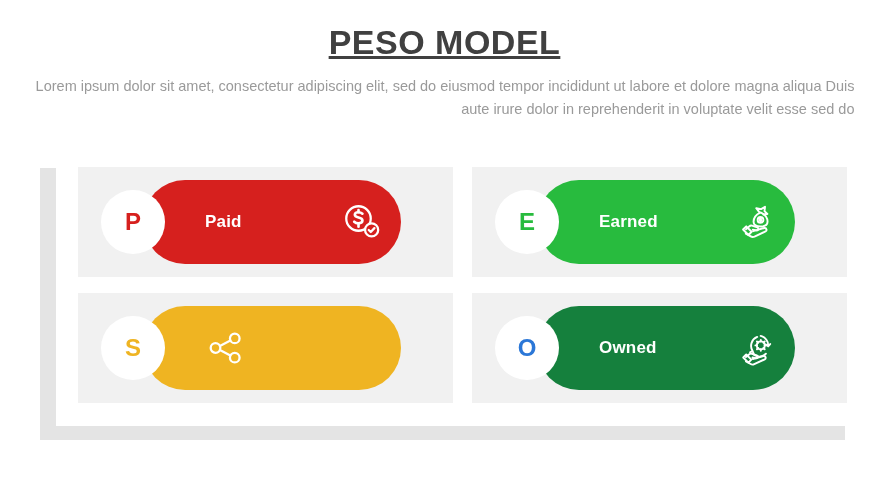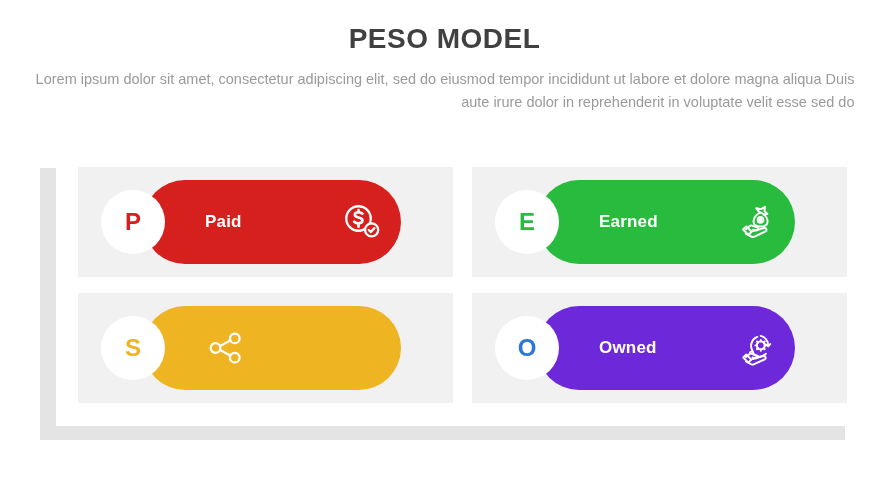--- a/index.html
+++ b/index.html
@@ -14,26 +14,27 @@
     overflow: hidden;
     position: relative;
   }
 
   
   .header {
     padding-top: 22px;
     text-align: center;
   }
   .title {
-    font-size: 28px;
+    font-size: 34px;
     font-weight: bold;
     letter-spacing: 0.5px;
     color: #404040;
     margin: 0;
     line-height: 1.2;
+    text-decoration: underline;
   }
   .subtitle {
     margin: 12px auto 0 auto;
     width: 820px;
     font-size: 14.5px;
     line-height: 1.6;
     color: #9a9a9a;
     font-weight: 400;
     text-align: right;
   }
@@ -192,21 +193,21 @@
             <path d="M17 21.6l12-6.2M17 26.4l12 6.2"></path>
           </svg>
         </span>
       </div>
       <div class="badge">
         <span class="badge-letter" style="color:#efb422;">S</span>
       </div>
     </div>
 
     <div class="cell">
-      <div class="pill" style="background:#6d28d9;">
+      <div class="pill" style="background:#15803d;">
         <span class="pill-label">Owned</span>
         <span class="pill-icon">
           <svg viewBox="0 0 48 48" fill="none" stroke="#ffffff" stroke-width="2.2" stroke-linecap="round" stroke-linejoin="round">
             <path d="M29.3 10.2a11 11 0 0 1 8.6 11.9M37.9 22.1l2.3-2.6M37.9 22.1l-2.6-2.2"></path>
             <path d="M35.3 30.6a11 11 0 0 1-13.1 1.6M20.1 27.4a11 11 0 0 1 5.3-16.1M20.1 27.4l-2.9 1.5M20.1 27.4l1.2 3.1"></path>
             <circle cx="29.5" cy="21" r="4.6"></circle>
             <path d="M29.5 14.8v1.9M29.5 25.3v1.9M23.3 21h1.9M33.8 21h1.9M25.1 16.6l1.4 1.4M32.5 24l1.4 1.4M33.9 16.6l-1.4 1.4M26.5 24l-1.4 1.4"></path>
             <path d="M12.5 34.4l3.8-3.2c.8-.7 1.9-.9 2.9-.6l5.7 1.9c.9.3 1.4 1.2 1.1 2.1-.3.9-1.2 1.4-2.1 1.2l-3.9-.9"></path>
             <path d="M20.4 36.6l12-3.4c1.2-.3 2.3.4 2.6 1.5.2.9-.2 1.8-1 2.2l-12 5.6c-1.3.6-2.9.6-4.1-.2l-5.3-3.1"></path>
             <path d="M9.4 34.8l3.4-3.4 5.9 5.9-3.4 3.4z"></path>

